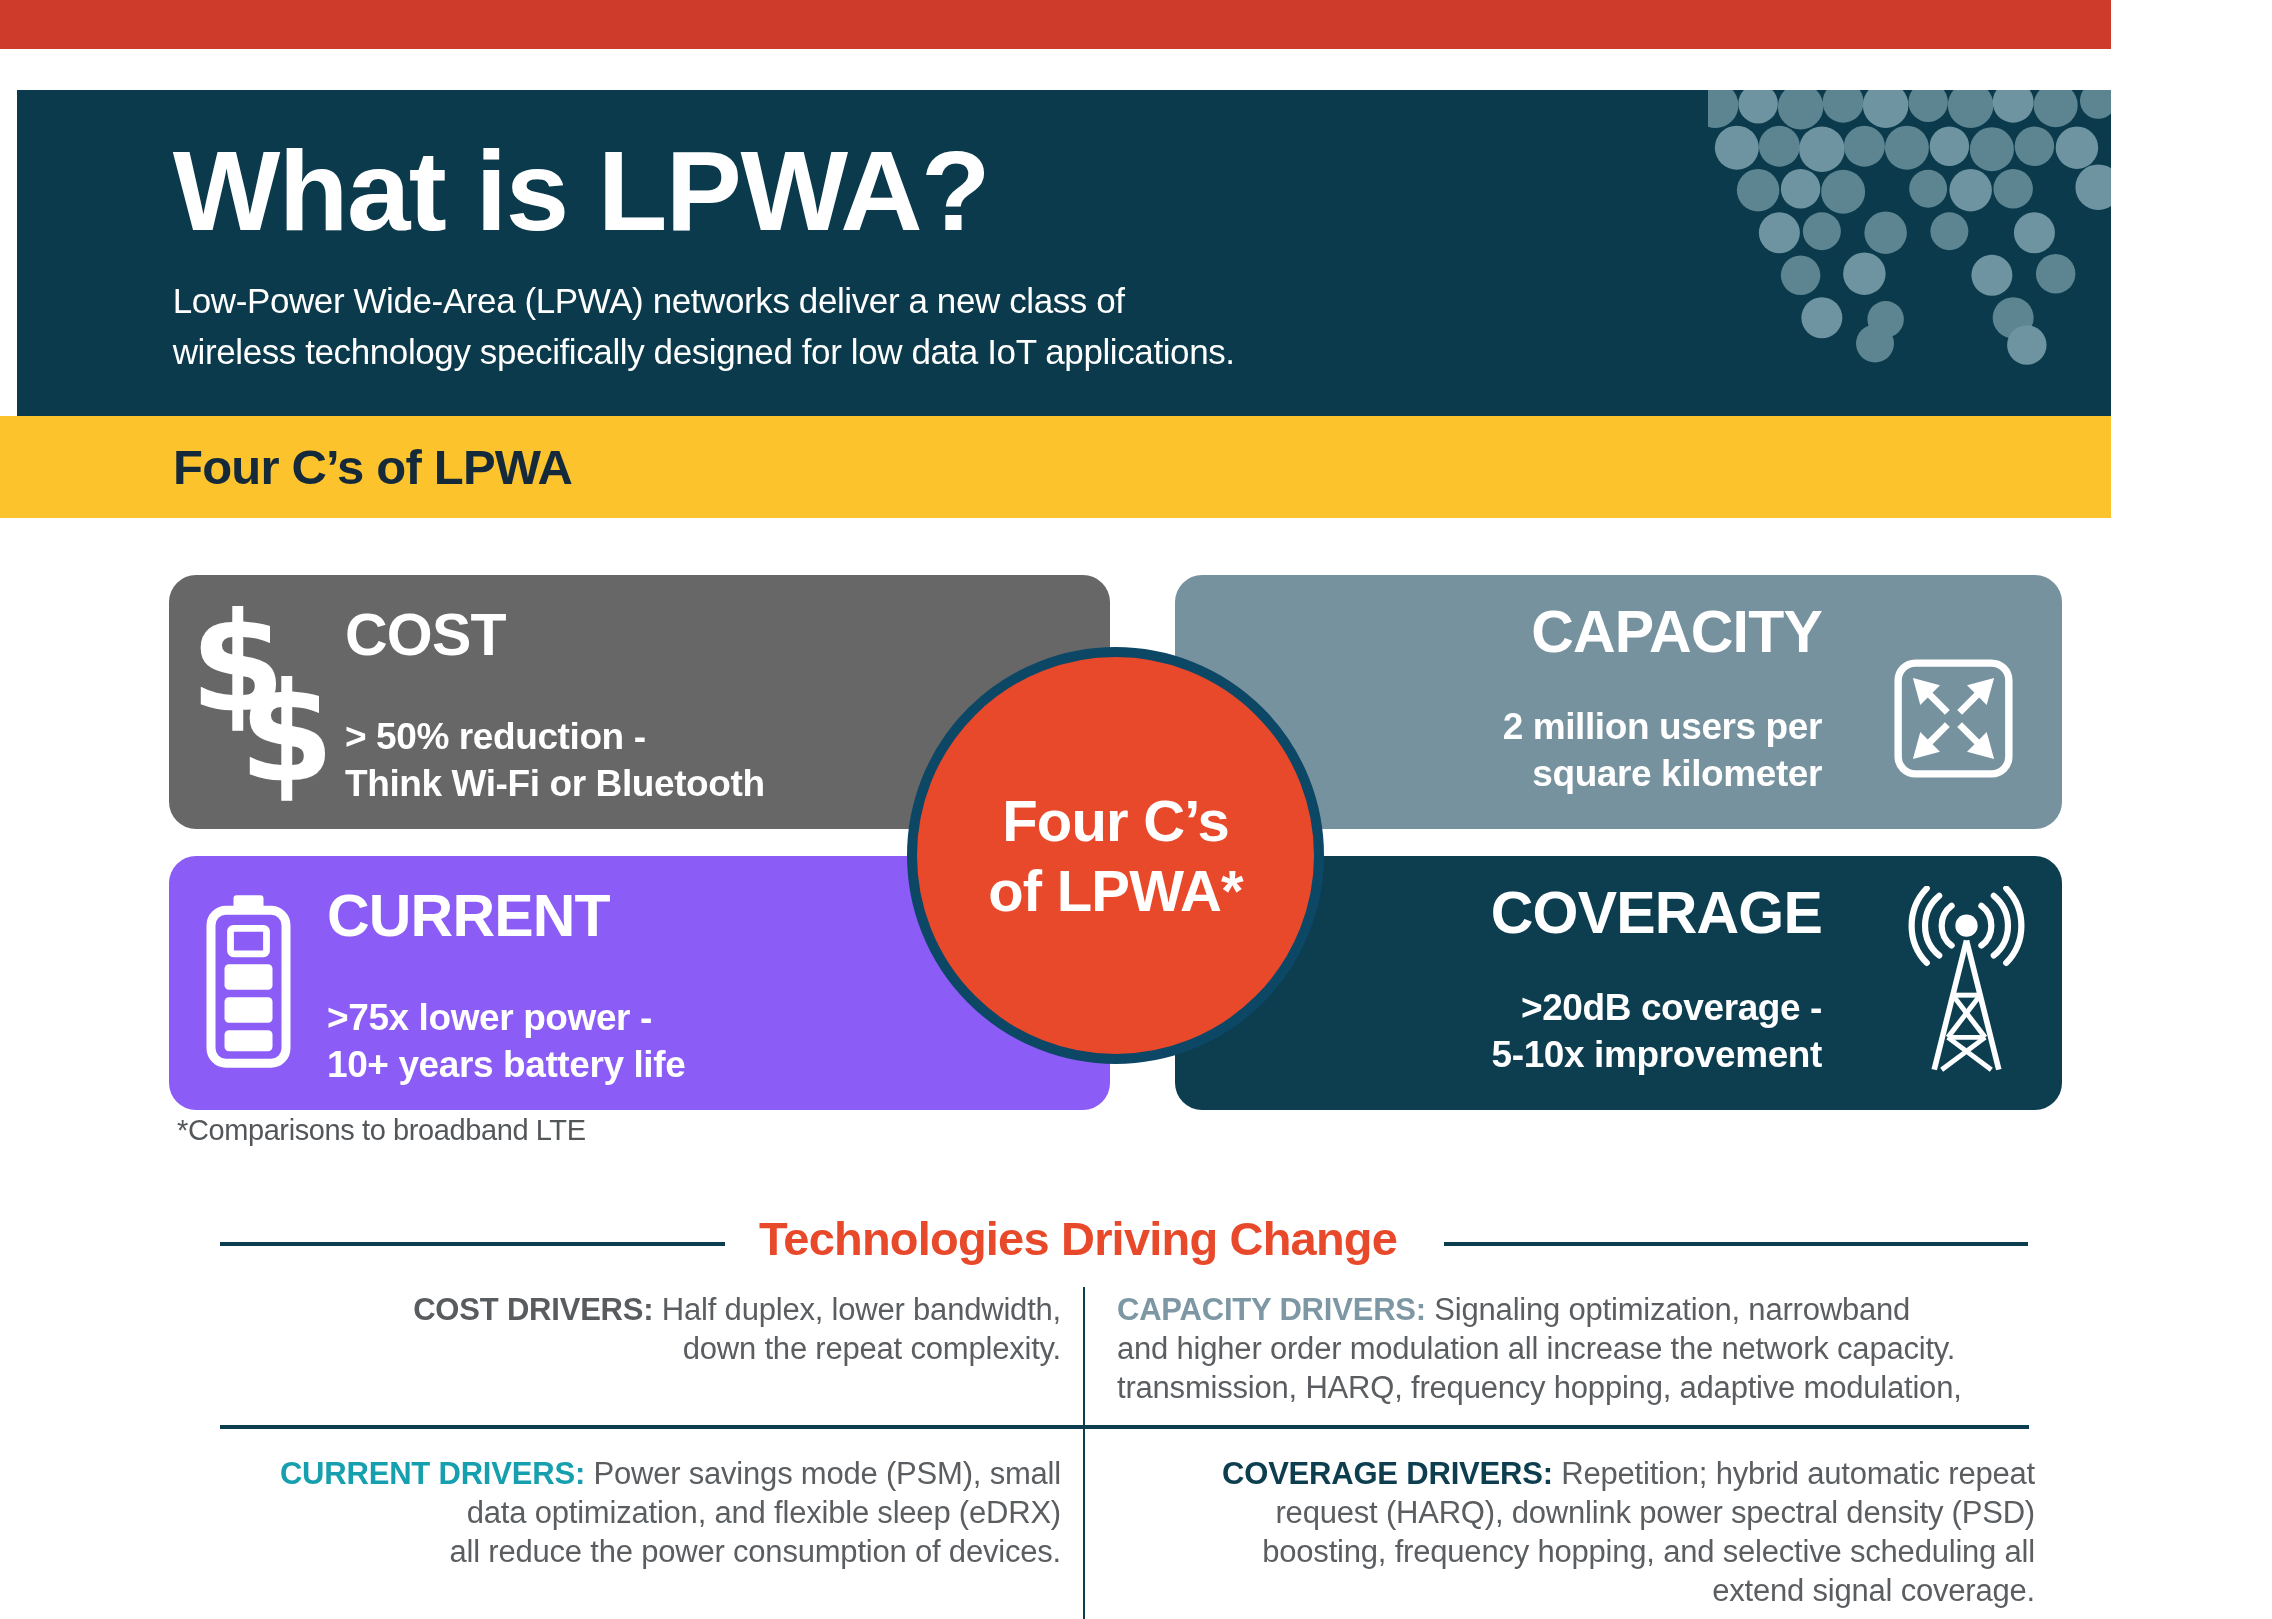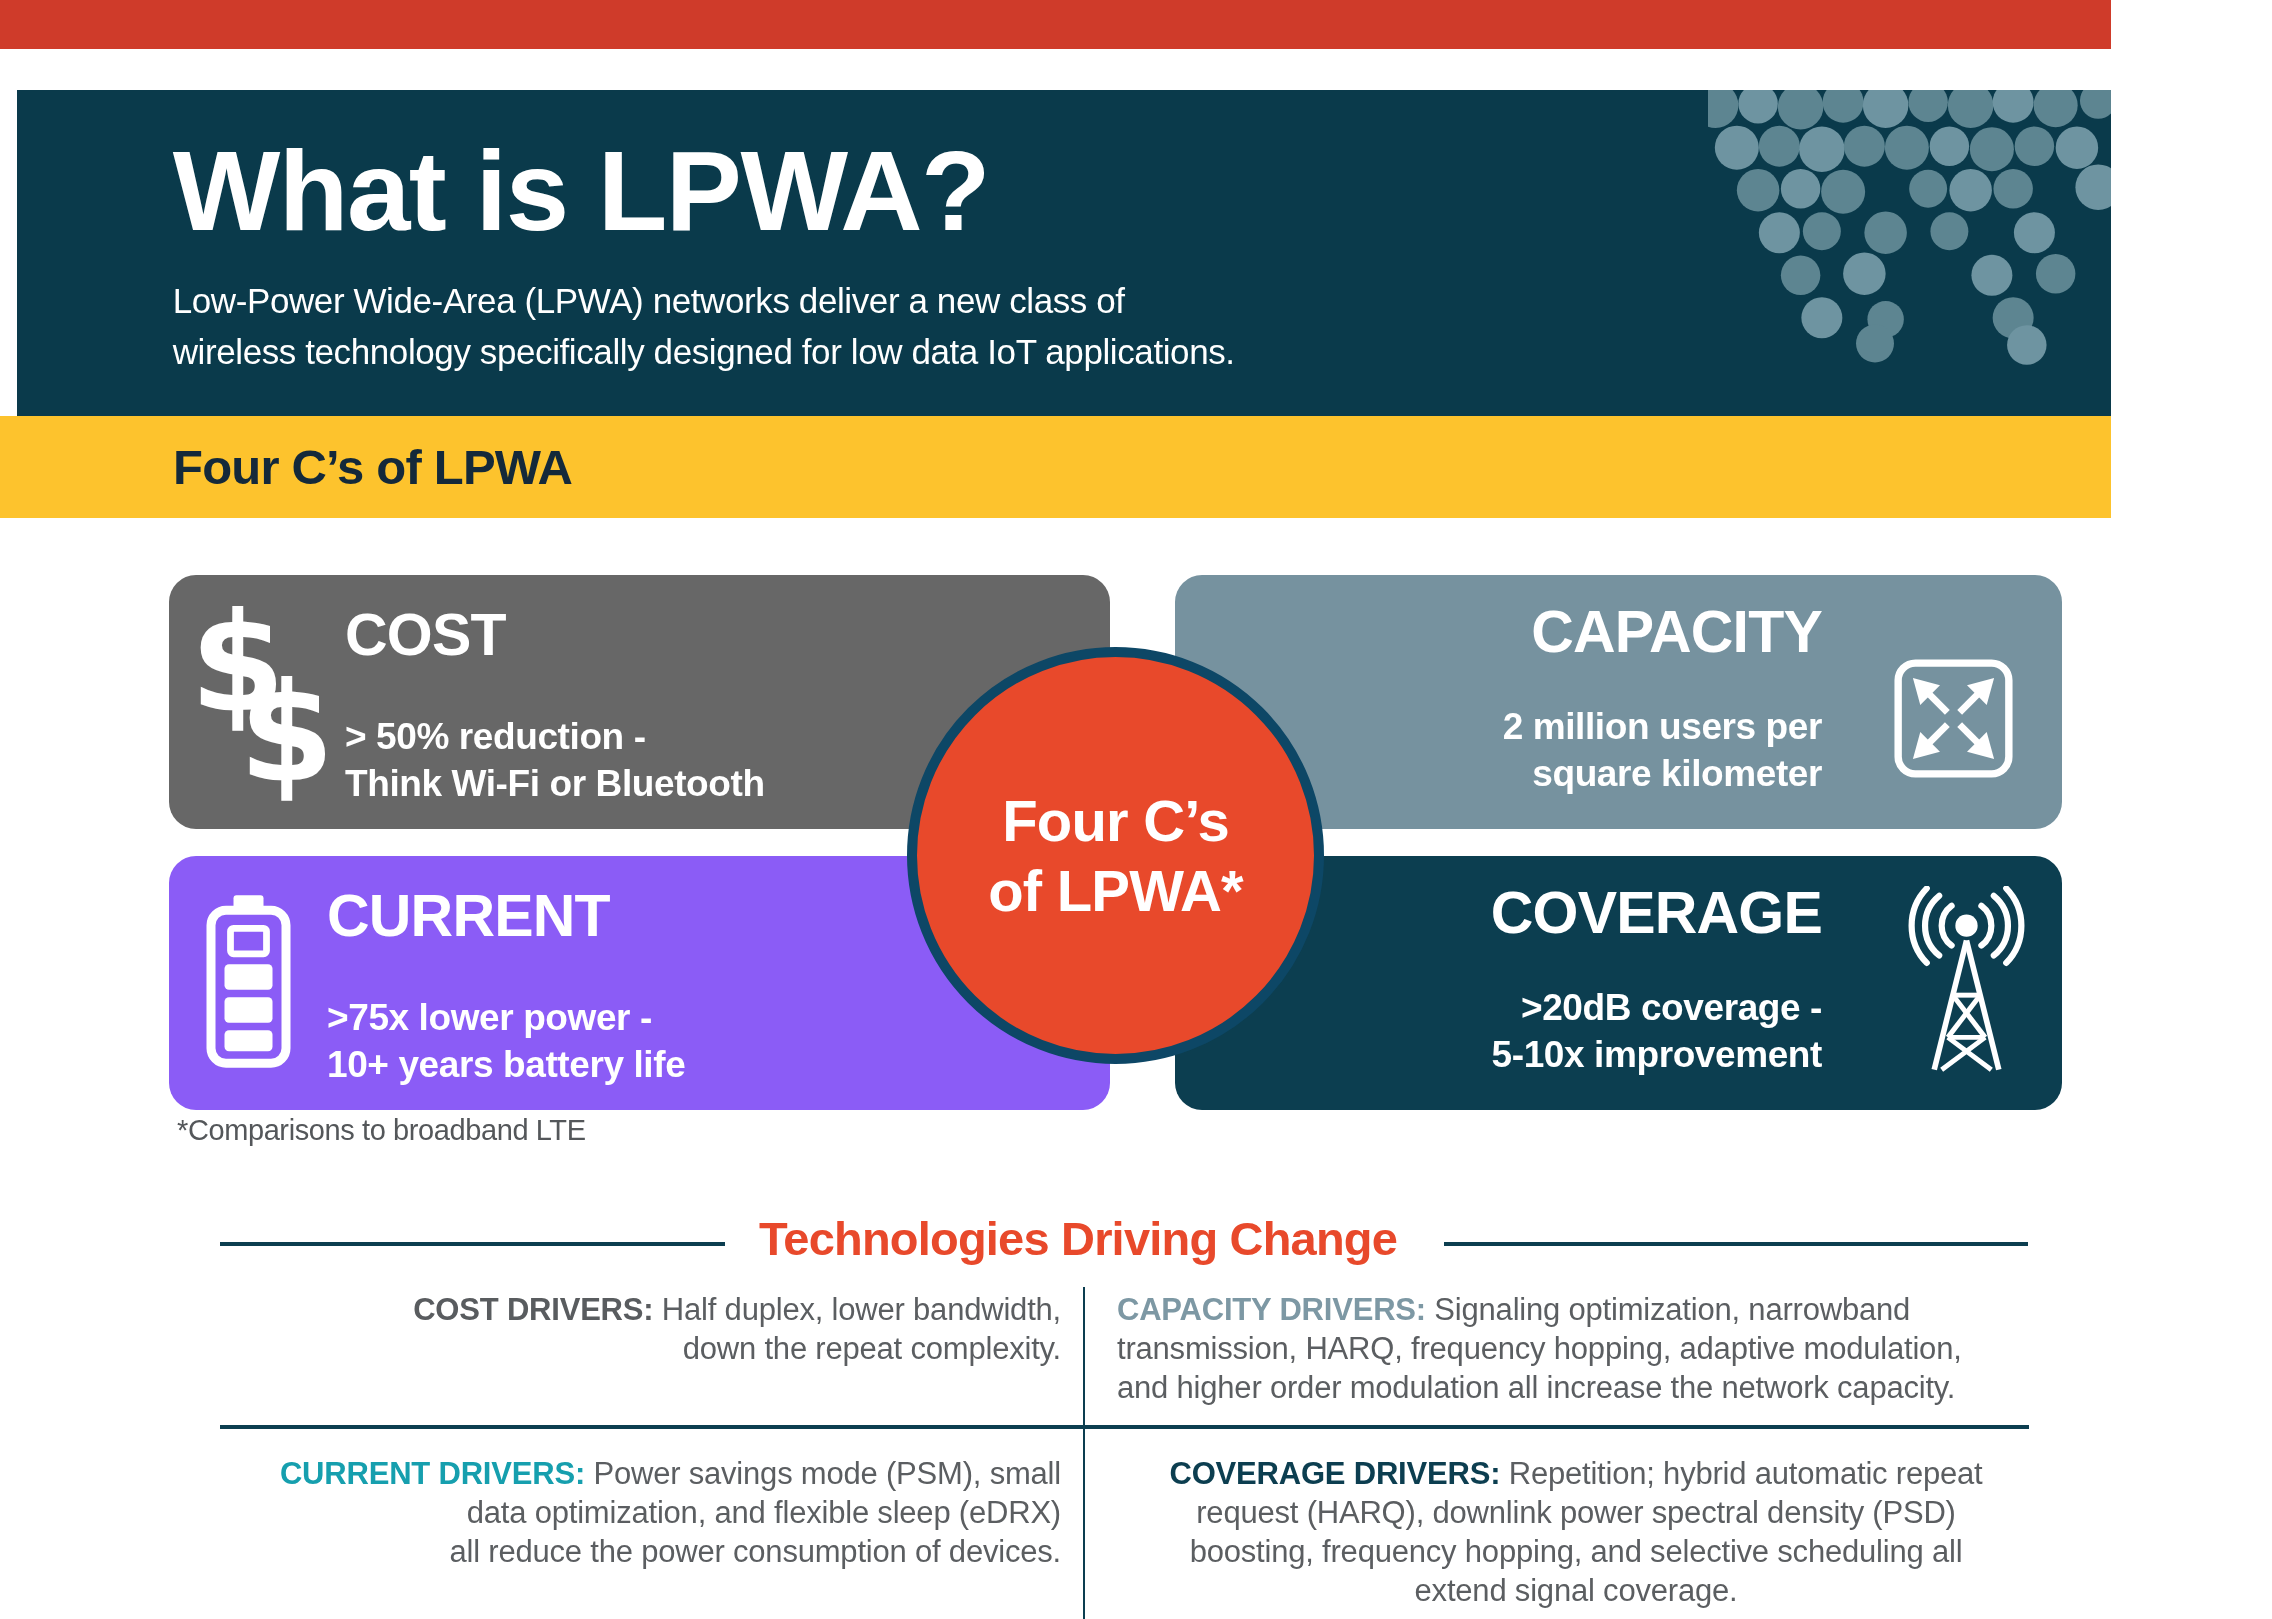--- a/index.html
+++ b/index.html
@@ -60,21 +60,21 @@
   .rule-l{left:220px;top:1242px;width:505px;}
   .rule-r{left:1444px;top:1242px;width:584px;}
   .rule-mid{left:220px;top:1425px;width:1809px;}
   .vrule{left:1083px;top:1287px;width:2.3px;height:333px;background:#0c3e50;}
 
   .drv{font-size:31px;line-height:39px;color:#5b5e61;letter-spacing:-0.2px;font-stretch:condensed;}
   .drv .lbl{font-weight:700;}
   .col-a1{left:220px;top:1290px;width:841px;text-align:right;}
   .col-b1{left:1117px;top:1290px;width:918px;text-align:left;}
   .col-a2{left:220px;top:1454px;width:841px;text-align:right;}
-  .col-b2{left:1117px;top:1454px;width:918px;text-align:center;}
+  .col-b2{left:1117px;top:1454px;width:918px;text-align:right;}
   .lbl-cost{color:#595c5f;}
   .lbl-capacity{color:#7d98a4;}
   .lbl-current{color:#169fae;}
   .lbl-coverage{color:#0c3e50;}
 
   
   .icon-expand{left:auto;right:47px;top:82px;width:123px;height:123px;}
   .icon-battery{left:33px;top:39px;width:93px;height:173px;}
   .icon-tower{left:auto;right:21px;top:30px;width:149px;height:191px;}
   .dots{left:1691px;top:0;width:501px;height:334px;}
@@ -233,22 +233,22 @@
   <div class="abs rule rule-l"></div>
   <div class="abs tech-title">Technologies Driving Change</div>
   <div class="abs rule rule-r"></div>
 
   <div class="abs drv col-a1">
     <div><span class="lbl lbl-cost">COST DRIVERS:</span> <span>Half duplex, lower bandwidth,</span></div>
     <div>down the repeat complexity.</div>
   </div>
   <div class="abs drv col-b1">
     <div><span class="lbl lbl-capacity">CAPACITY DRIVERS:</span> <span>Signaling optimization, narrowband</span></div>
+    <div>and higher order modulation all increase the network capacity.</div>
     <div>transmission, HARQ, frequency hopping, adaptive modulation,</div>
-    <div>and higher order modulation all increase the network capacity.</div>
   </div>
 
   <div class="abs rule rule-mid"></div>
   <div class="abs vrule"></div>
 
   <div class="abs drv col-a2">
     <div><span class="lbl lbl-current">CURRENT DRIVERS:</span> <span>Power savings mode (PSM), small</span></div>
     <div>data optimization, and flexible sleep (eDRX)</div>
     <div>all reduce the power consumption of devices.</div>
   </div>

